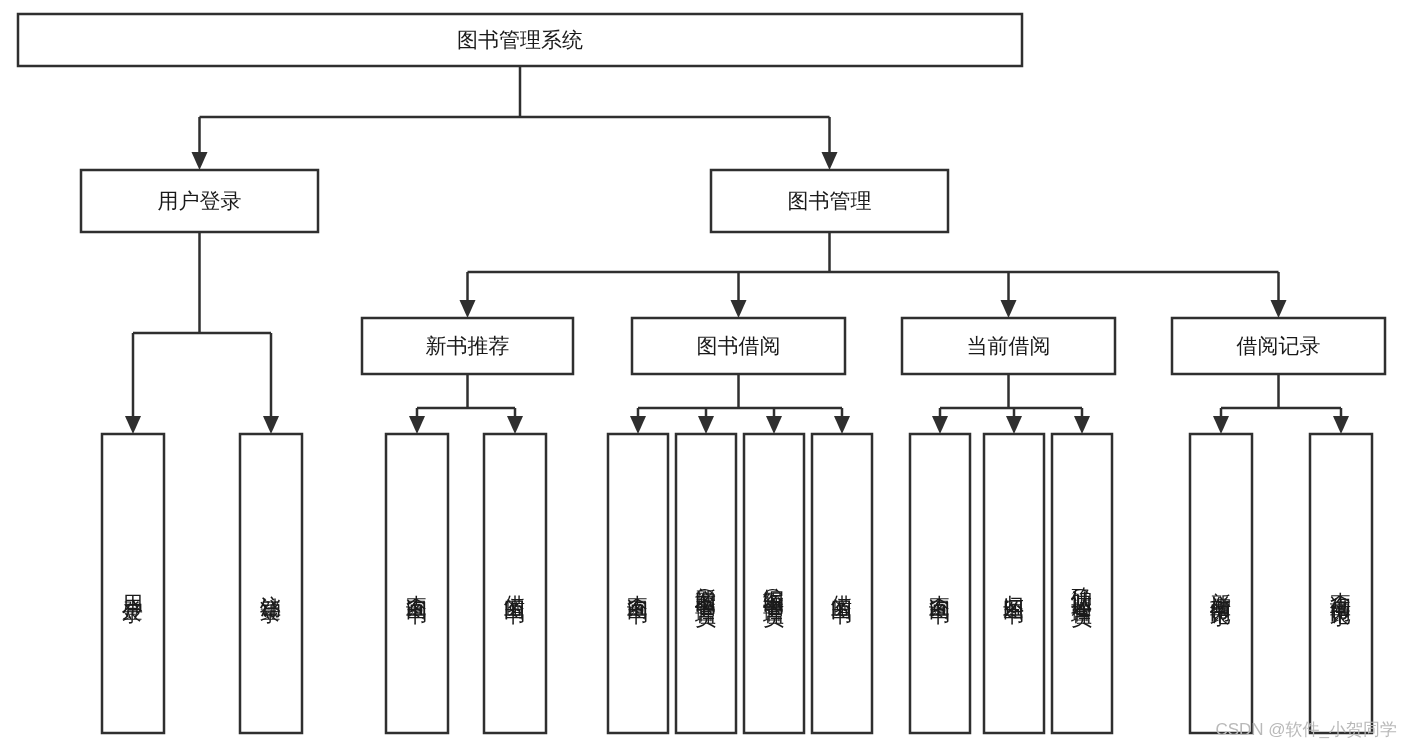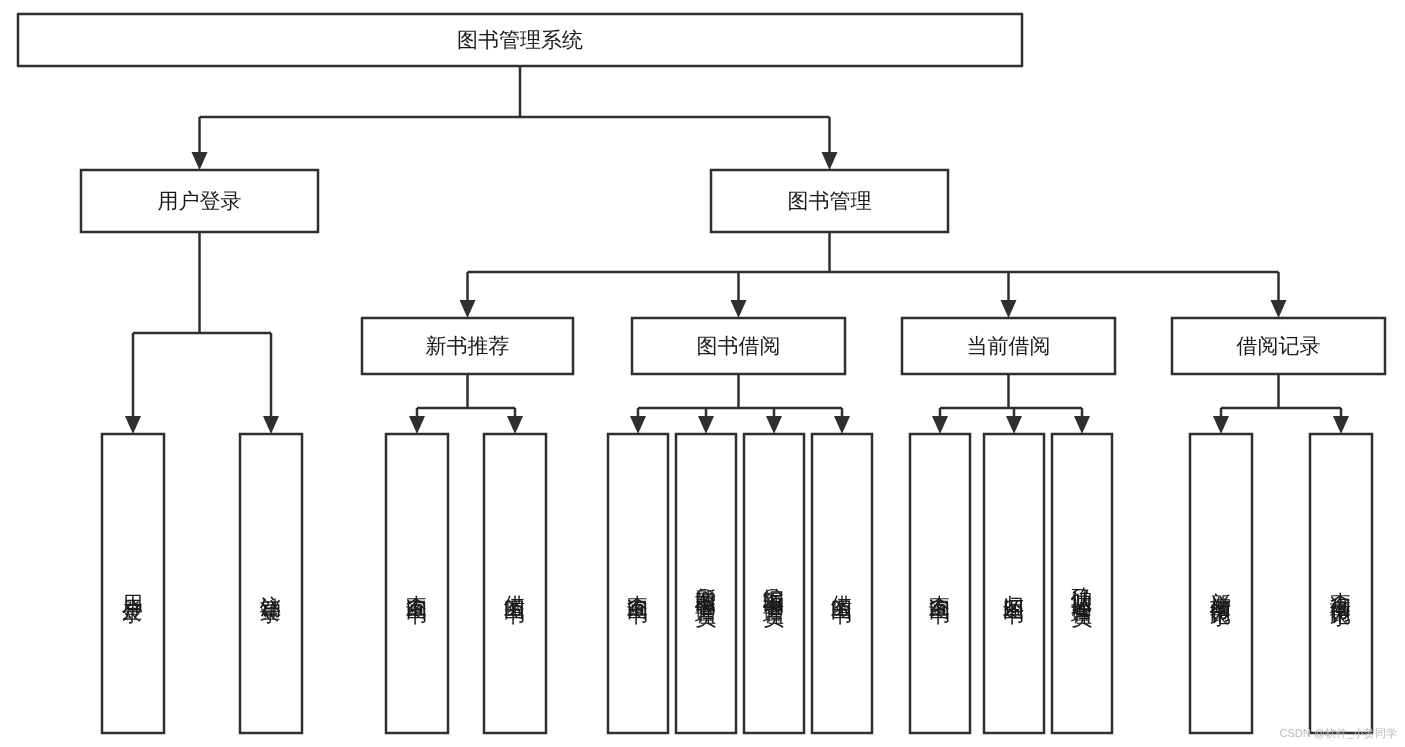--- a/index.html
+++ b/index.html
@@ -45,21 +45,21 @@
   }
   .arrow-head {
     fill: #2f2f2f;
     stroke: none;
   }
   .watermark {
     position: absolute;
     right: 8px;
     bottom: 6px;
     font-family: "Liberation Sans", "DejaVu Sans", sans-serif;
-    font-size: 11px;
+    font-size: 17px;
     color: #b9b9b9;
     white-space: nowrap;
     user-select: none;
   }
 </style>
 </head>
 <body>
 
 <div id="diagram-root">
   <svg class="diagram" viewBox="0 0 1405 747" xmlns="http://www.w3.org/2000/svg">

